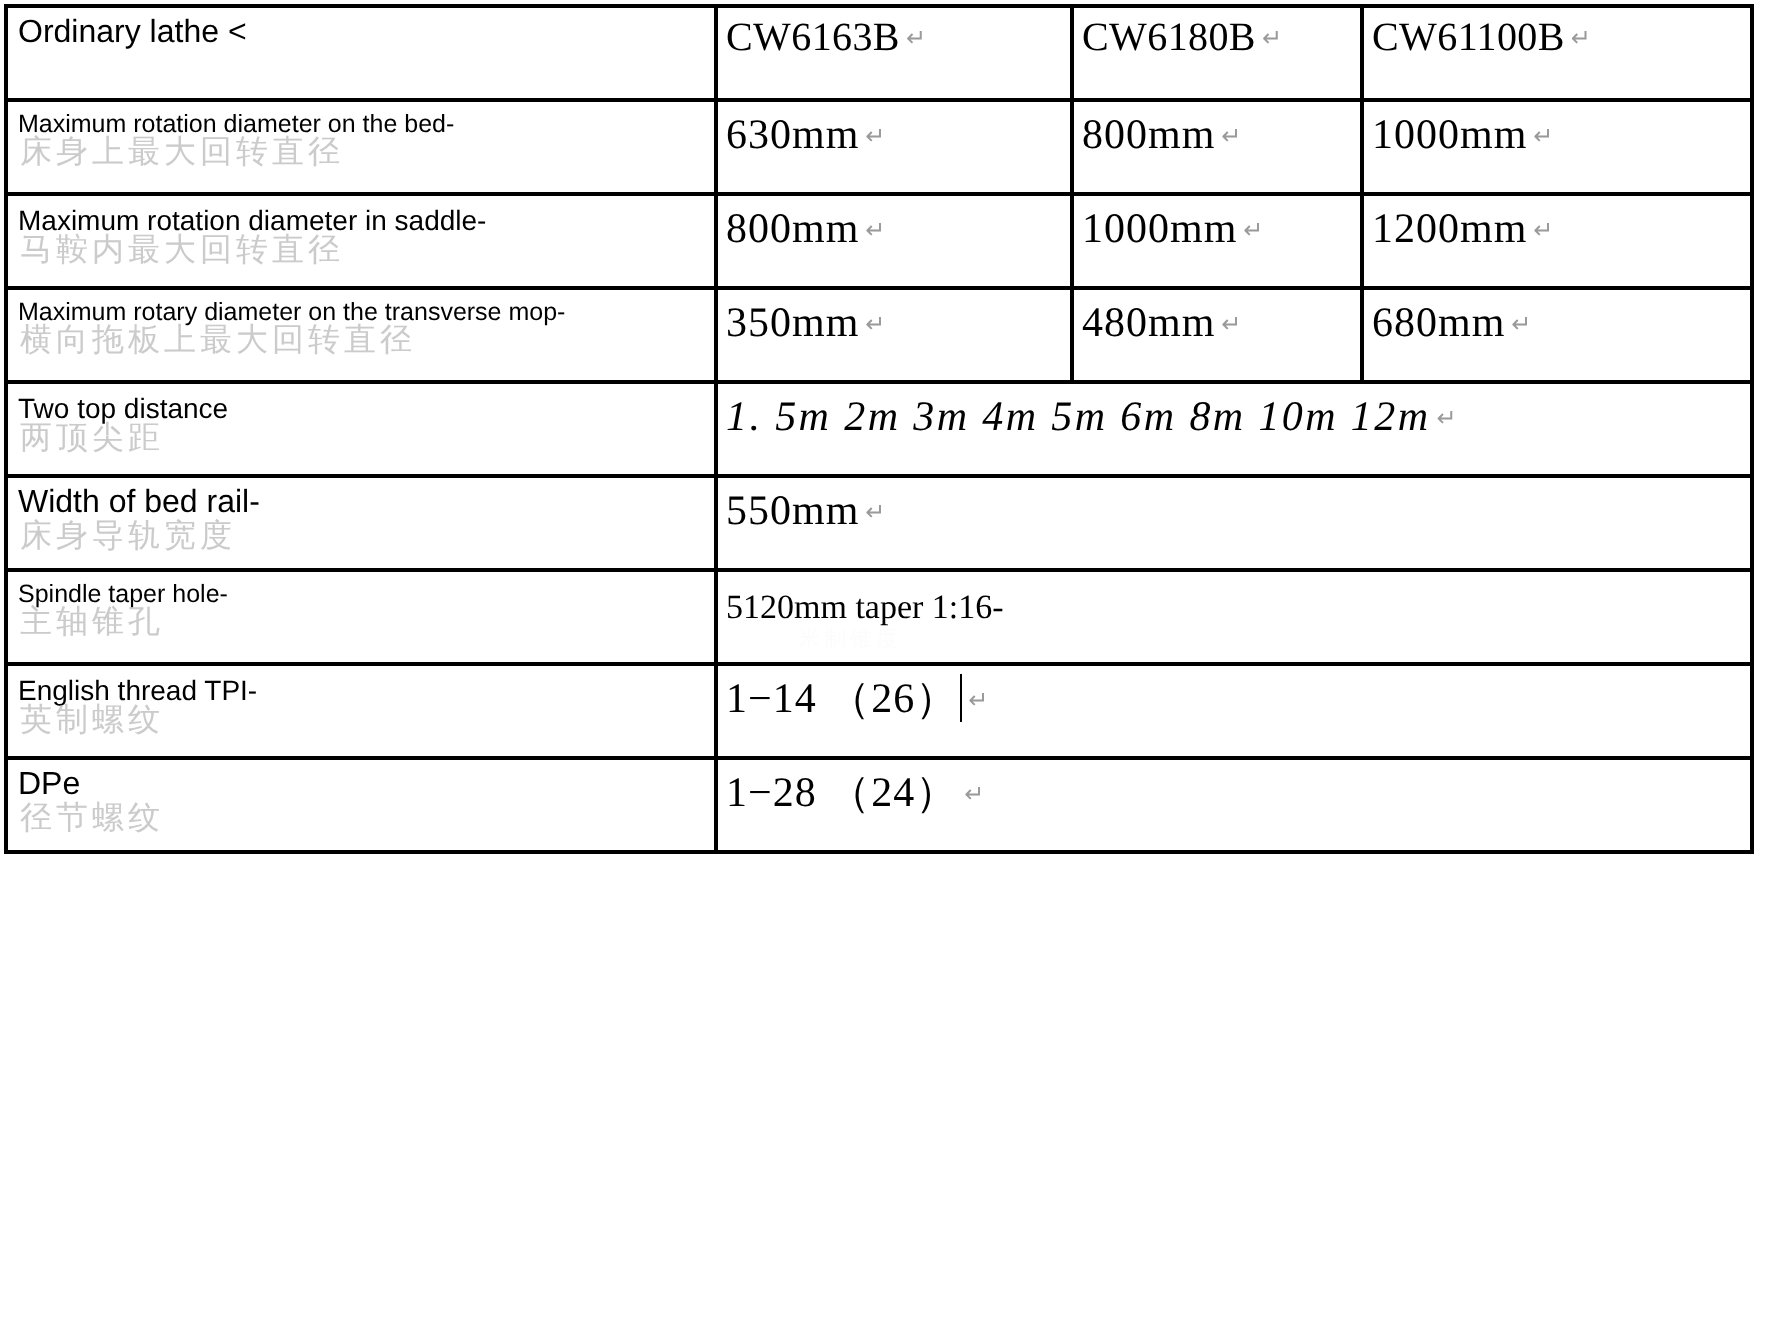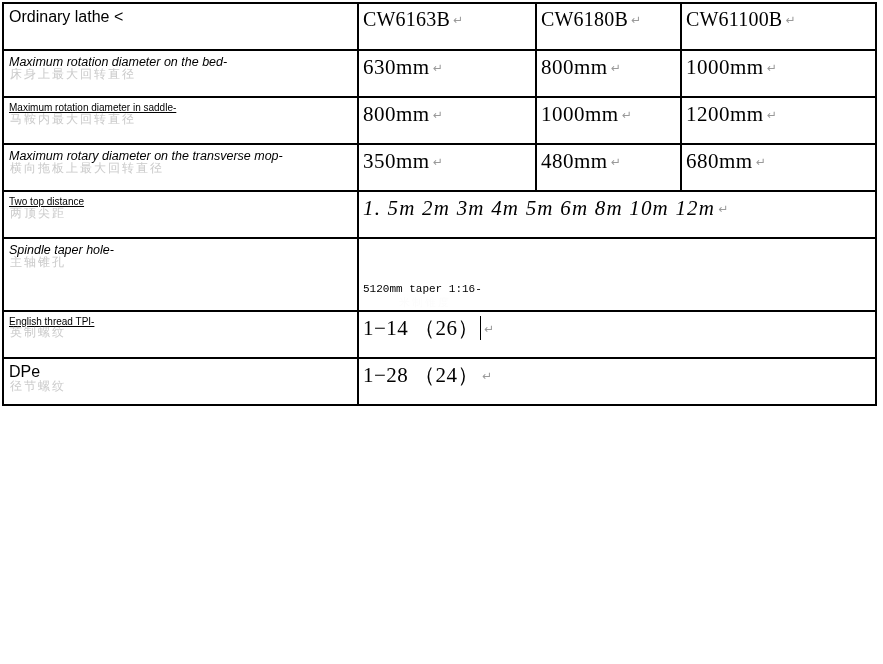--- a/index.html
+++ b/index.html
@@ -46,29 +46,29 @@
     height: 45px;
   }
   .label-cell .lbl-main {
     display: block;
     padding: 4px 0 0 5px;
     color: #000000;
     line-height: 1.15;
     white-space: nowrap;
   }
   .label-cell.sz-lg .lbl-main { font-size: 16px; }
-  .label-cell.sz-md .lbl-main { font-size: 10px; text-decoration: underline; }
-  .label-cell.sz-sm .lbl-main { font-size: 12.5px; font-style: italic; }
+  .label-cell.sz-md .lbl-main { font-size: 14px; }
+  .label-cell.sz-sm .lbl-main { font-size: 12.5px; }
 
   
   .label-cell .lbl-ghost {
     display: block;
     padding-left: 6px;
     margin-top: -1px;
-    font-size: 12px;
+    font-size: 16px;
     line-height: 1.1;
     white-space: nowrap;
     color: #fbfbfb;
     text-shadow: 0 0 0 rgba(0,0,0,0.04);
     opacity: 0.5;
     filter: contrast(0.2);
     letter-spacing: 2px;
   }
 
   
@@ -88,25 +88,24 @@
   .val-cell.head .val {
     font-size: 20px;
     letter-spacing: 0.2px;
   }
   .val-cell .val.spaced {
     letter-spacing: 1.2px;
     font-style: italic;
   }
   
   .val-cell .val.sans {
-    font-family: Liberation Mono, monospace;
-    font-size: 11px;
+    font-family: Liberation Serif, serif;
+    font-size: 17px;
     padding-top: 7px;
     letter-spacing: 0;
-    margin-top: 37px;
   }
   
   .pilcrow {
     font-family: "DejaVu Sans", sans-serif;
     font-size: 12px;
     color: #9a9a9a;
     vertical-align: 2px;
     padding-left: 3px;
     letter-spacing: 0;
   }
@@ -204,20 +203,29 @@
         <tr>
           <td class="label-cell sz-md">
             <span class="lbl-main">Two top distance</span>
             <span class="lbl-ghost">两顶尖距</span>
           </td>
           <td class="val-cell" colspan="3">
             <span class="val spaced"><span>1. 5m  2m  3m  4m  5m  6m  8m  10m  12m</span><span class="pilcrow">↵</span></span>
           </td>
         </tr>
         <tr>
+          <td class="label-cell sz-lg">
+            <span class="lbl-main">Width of bed rail-</span>
+            <span class="lbl-ghost">床身导轨宽度</span>
+          </td>
+          <td class="val-cell" colspan="3">
+            <span class="val"><span>550mm</span><span class="pilcrow">↵</span></span>
+          </td>
+        </tr>
+        <tr>
           <td class="label-cell sz-sm">
             <span class="lbl-main">Spindle taper hole-</span>
             <span class="lbl-ghost">主轴锥孔</span>
           </td>
           <td class="val-cell" colspan="3">
             <span class="val sans"><span>5120mm taper 1:16-</span></span>
             <span class="ghost-val">米制锥度</span>
           </td>
         </tr>
         <tr>

